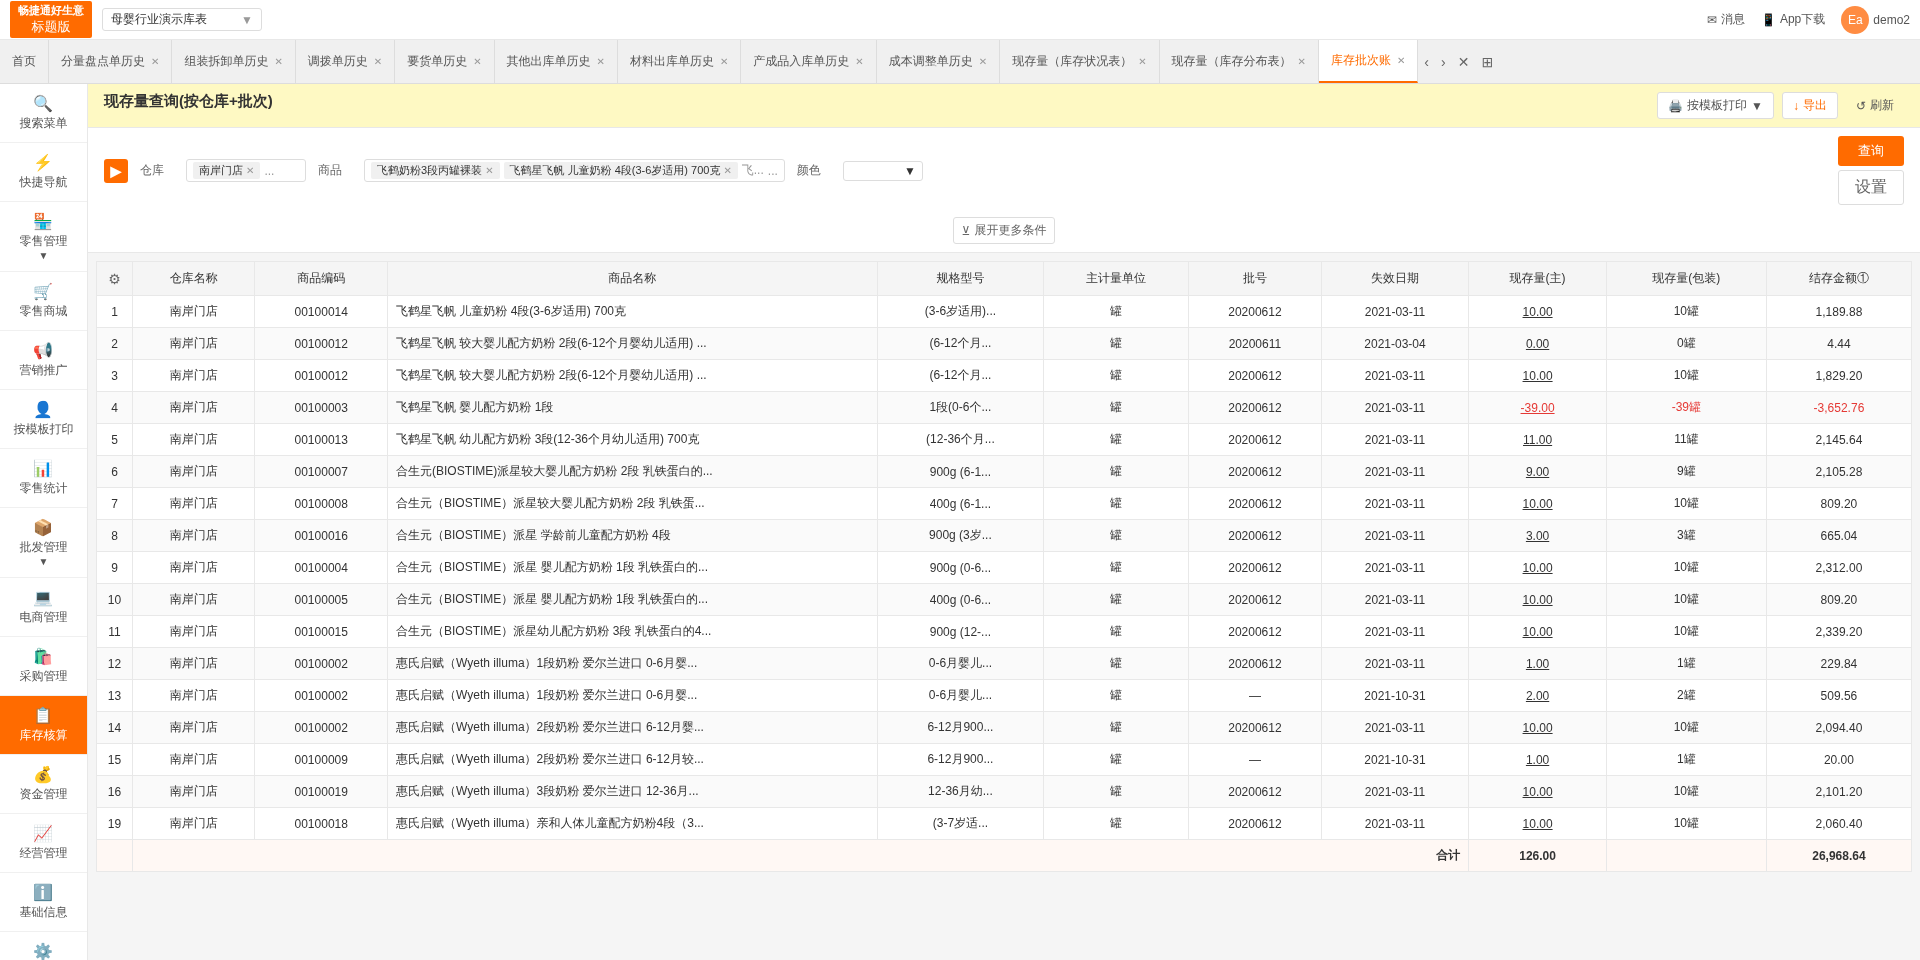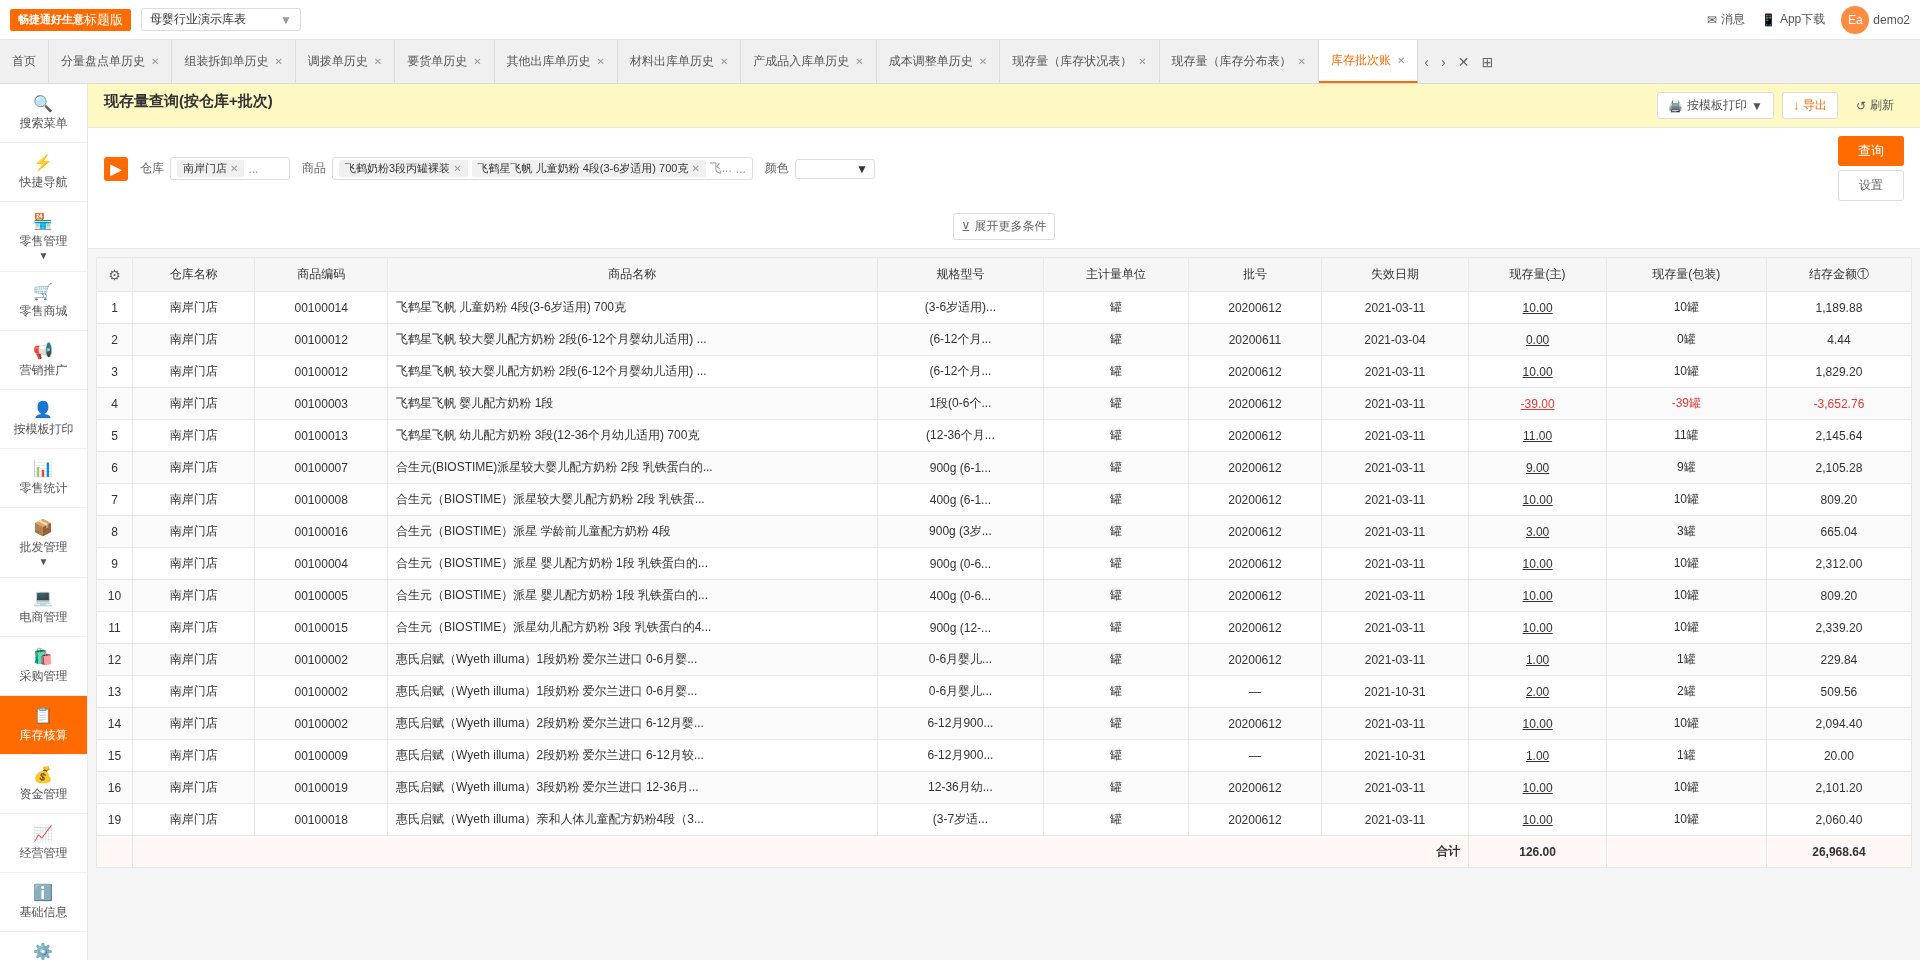--- a/index.html
+++ b/index.html
@@ -4,21 +4,21 @@
   <style>
     * { box-sizing: border-box; margin: 0; padding: 0; }
     body { font-family: 'Microsoft YaHei', Arial, sans-serif; font-size: 12px; background: #f5f5f5; color: #333; overflow: hidden; }
 
     
     .top-bar {
       display: flex; align-items: center; background: #fff; height: 40px;
       border-bottom: 1px solid #e8e8e8; padding: 0 10px; gap: 10px;
     }
     .logo-area {
-      display: flex; flex-direction: row; align-items: center;
+      display: flex; flex-direction: column; align-items: center;
       background: #ff6b00; color: #fff; padding: 2px 8px;
       font-size: 10px; min-width: 60px; border-radius: 2px;
     }
     .logo-area .logo-title { font-weight: bold; font-size: 11px; }
     .logo-area .logo-sub { font-size: 13px; }
     .dropdown-selector {
       display: flex; align-items: center; border: 1px solid #ddd;
       padding: 2px 8px; border-radius: 3px; cursor: pointer; min-width: 160px;
       background: #fff; font-size: 12px; color: #333;
     }
@@ -95,21 +95,21 @@
 
     
     .filter-area {
       background: #fff; padding: 8px 16px; border-bottom: 1px solid #e8e8e8;
     }
     .filter-row { display: flex; align-items: center; gap: 12px; flex-wrap: nowrap; }
     .filter-expand-btn {
       display: flex; align-items: center; justify-content: center; width: 24px; height: 24px;
       background: #ff6b00; color: #fff; border-radius: 3px; cursor: pointer; font-size: 14px; font-weight: bold;
     }
-    .filter-group { display: flex; align-items: center; gap: 6px; }
+    .filter-group { display: flex; align-items: center; gap: 22px; }
     .filter-label { color: #666; white-space: nowrap; font-size: 12px; }
     .filter-tags {
       display: flex; align-items: center; gap: 4px; flex-wrap: nowrap;
       border: 1px solid #ddd; border-radius: 3px; padding: 2px 6px; min-width: 120px; background: #fff;
     }
     .filter-tag {
       display: flex; align-items: center; gap: 3px; background: #f0f0f0;
       border-radius: 2px; padding: 1px 6px; font-size: 11px;
     }
     .filter-tag .tag-close { cursor: pointer; color: #999; font-size: 10px; }
@@ -123,21 +123,21 @@
       color: #666; font-size: 12px; padding: 4px 8px; border: 1px solid #ddd;
       border-radius: 3px; background: #fff; margin: 6px auto 0; width: fit-content;
     }
     .btn-query {
       padding: 6px 20px; background: #ff6b00; color: #fff; border: none;
       border-radius: 3px; cursor: pointer; font-size: 13px; font-weight: normal;
       white-space: nowrap;
     }
     .btn-settings {
       padding: 6px 14px; background: #fff; color: #666; border: 1px solid #ddd;
-      border-radius: 3px; cursor: pointer; font-size: 12px;
+      border-radius: 3px; cursor: pointer; font-size: 16px;
     }
     .query-btns { display: flex; flex-direction: column; gap: 4px; margin-left: auto; }
 
     
     .table-container { flex: 1; overflow: auto; padding: 8px; }
     table { width: 100%; border-collapse: collapse; background: #fff; font-size: 12px; }
     thead th {
       background: #f5f5f5; border: 1px solid #e8e8e8; padding: 8px 8px;
       text-align: center; color: #333; font-weight: normal; white-space: nowrap;
     }

